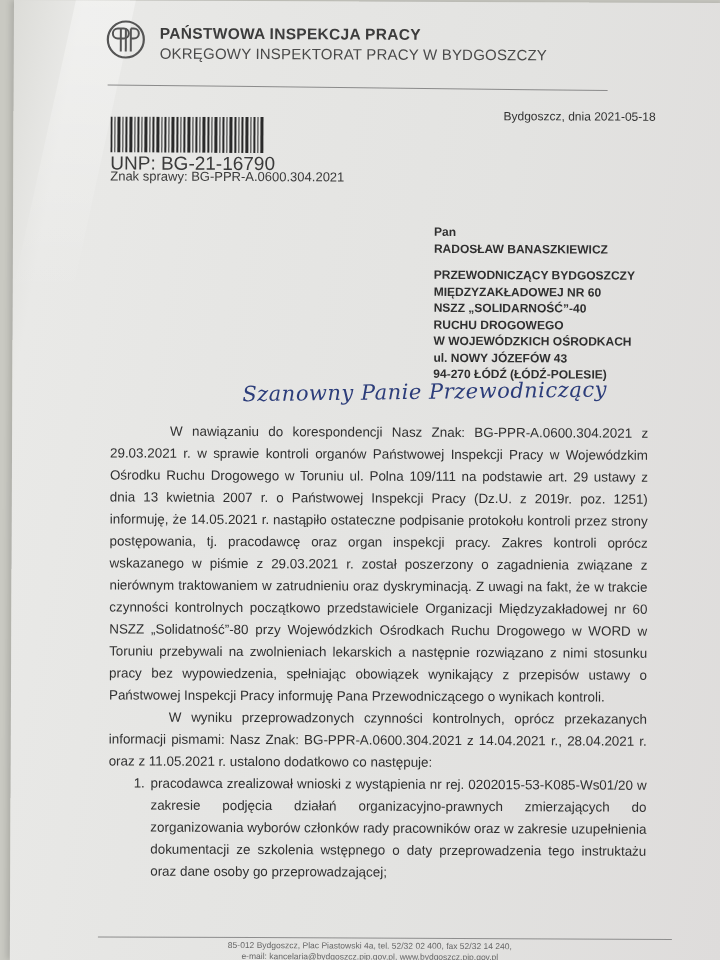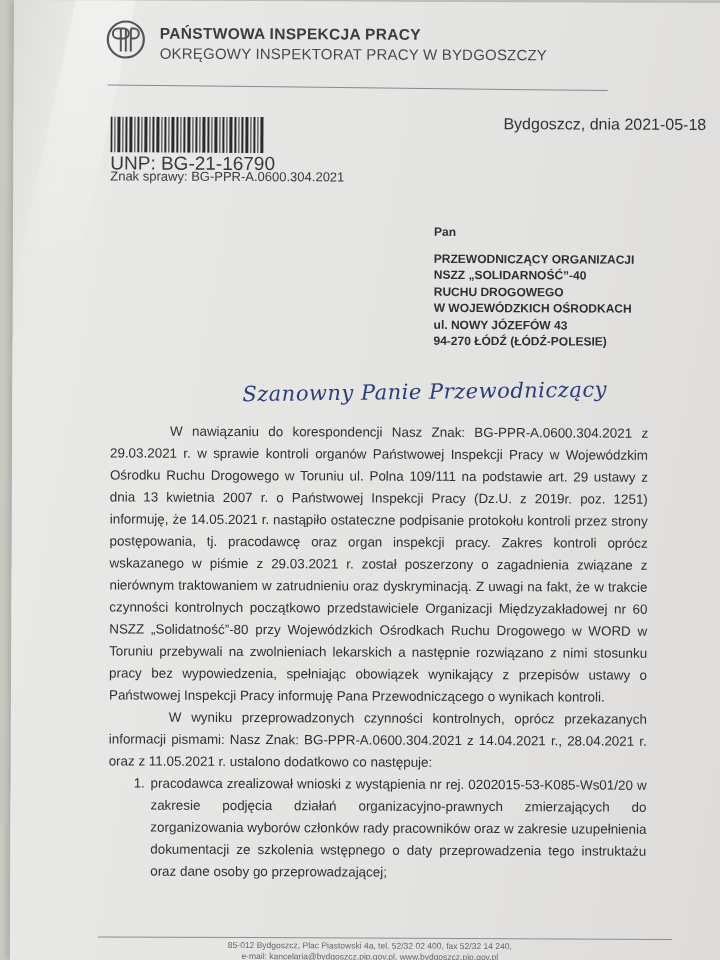--- a/index.html
+++ b/index.html
@@ -22,21 +22,21 @@
       transform: skewX(-12deg);
       pointer-events: none;
     }
     .abs { position: absolute; }
     .logo {
       left: 92px; top: 19px; width: 40px; height: 40px;
     }
     .org-name { left: 146px; top: 24px; font-size: 15.5px; font-weight: bold; color: #3c3c3c; letter-spacing: 0.3px; }
     .org-sub { left: 146px; top: 44px; font-size: 15px; color: #4a4a4a; letter-spacing: 0.2px; }
     .header-rule { left: 94px; top: 84px; width: 500px; height: 1px; background: #8a8a8a; transform: rotate(0.4deg); transform-origin: left; }
-    .date { left: 490px; top: 113px; font-size: 16px; color: #333; }
+    .date { left: 490px; top: 107px; font-size: 12px; color: #333; }
     .barcode { left: 97px; top: 116px; width: 155px; height: 36px; }
     .unp { left: 97px; top: 152px; font-size: 19px; color: #3a3a3a; text-align: right; }
     .znak { left: 97px; top: 168px; font-size: 13px; color: #3a3a3a; }
 
     .recipient { left: 421px; top: 222px; font-size: 12px; font-weight: bold; color: #2f2f2f; line-height: 16.5px; }
     .recipient .gap { height: 10px; }
 
     .handwriting {
       left: 230px; top: 378px; font-family: "DejaVu Serif", serif; font-style: italic;
       font-size: 21px; color: #2c3d7a; letter-spacing: 0.5px; transform: rotate(-1deg);
@@ -112,22 +112,24 @@
         <rect x="143" y="0" width="2" height="36"></rect>
         <rect x="147" y="0" width="1" height="36"></rect>
       <rect x="150" y="0" width="3" height="36"></rect>
     </g>
   </svg>
   <div class="abs unp">UNP: BG-21-16790</div>
   <div class="abs znak">Znak sprawy: BG-PPR-A.0600.304.2021</div>
 
   <div class="abs recipient">
     <div>Pan</div>
+    <div>RADOSŁAW BANASZKIEWICZ</div>
     <div class="gap"></div>
-    <div>PRZEWODNICZĄCY ORGANIZACJI</div>
+    <div>PRZEWODNICZĄCY BYDGOSZCZY</div>
+    <div>MIĘDZYZAKŁADOWEJ NR 60</div>
     <div>NSZZ „SOLIDARNOŚĆ”-40</div>
     <div>RUCHU DROGOWEGO</div>
     <div>W WOJEWÓDZKICH OŚRODKACH</div>
     <div>ul. NOWY JÓZEFÓW 43</div>
     <div>94-270 ŁÓDŹ (ŁÓDŹ-POLESIE)</div>
   </div>
 
   <div class="abs handwriting">Szanowny Panie Przewodniczący</div>
 
   <div class="abs body-text">

